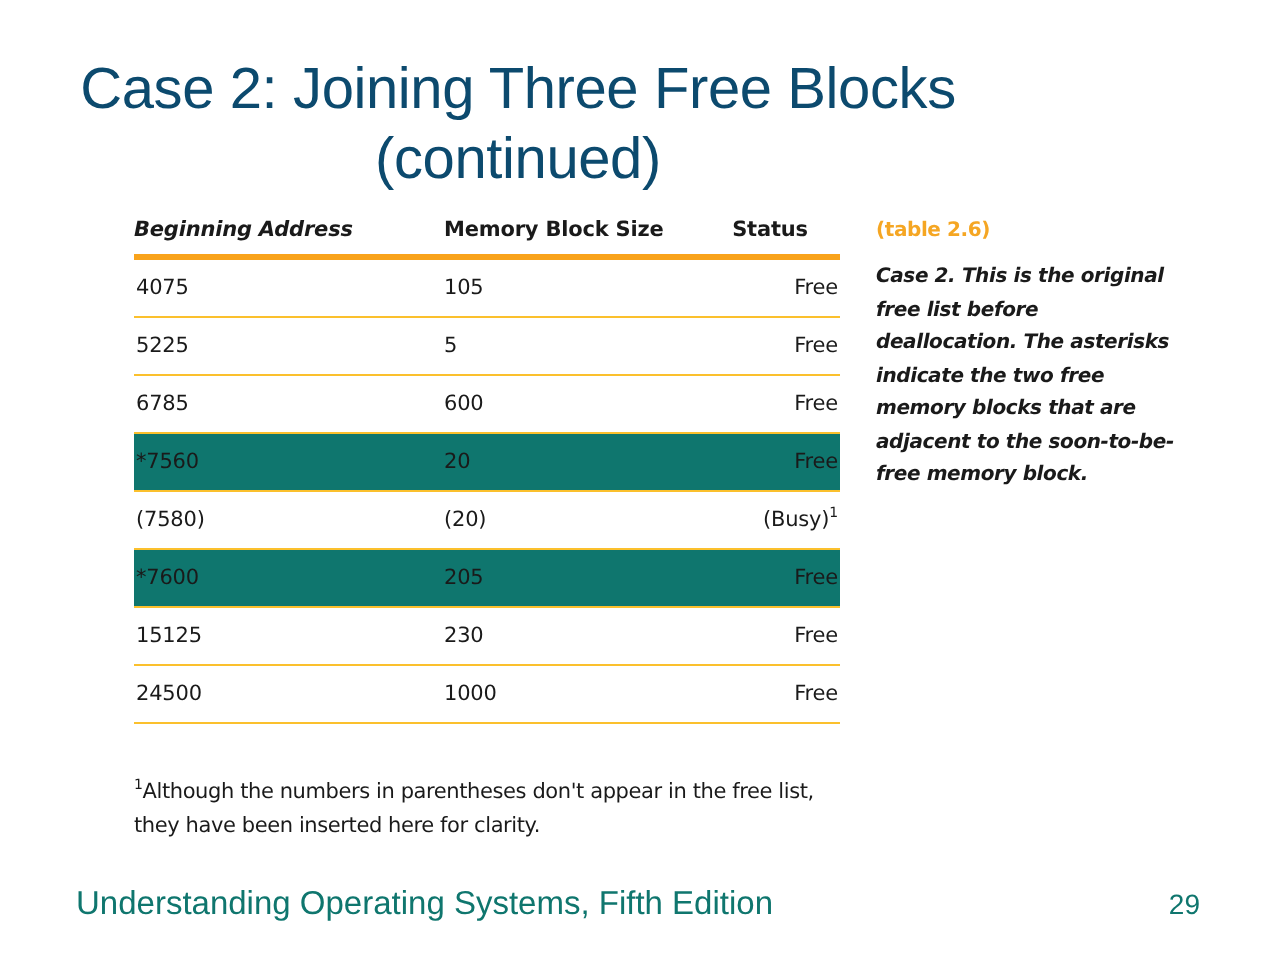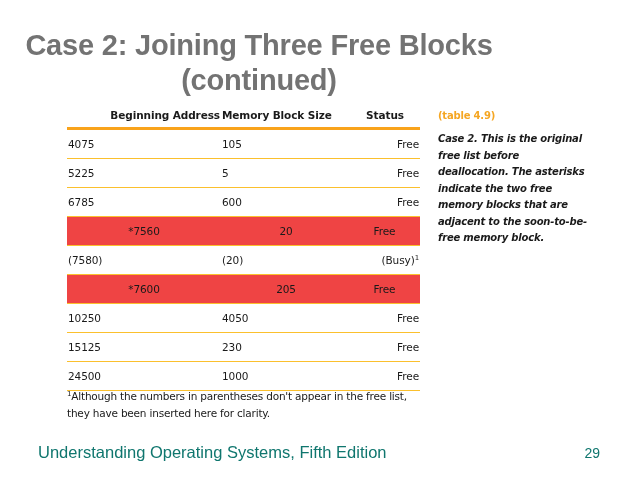--- a/index.html
+++ b/index.html
@@ -18,22 +18,22 @@
 
   
   #slide-title {
     position: absolute;
     left: 0;
     top: 28px;
     width: 518px;
     text-align: center;
     font-size: 29px;
     line-height: 35px;
-    font-weight: 700;
-    color: #737373;
+    font-weight: 400;
+    color: #0c4a6e;
     letter-spacing: -0.2px;
   }
   #slide-title .line { display: block; white-space: nowrap; }
 
   
   #memory-table {
     position: absolute;
     left: 67px;
     top: 109px;
     width: 353px;
@@ -50,40 +50,39 @@
 
   table.freelist thead th {
     font-size: 10.5px;
     font-weight: bold;
     color: #1a1a1a;
     padding: 0 0 6px 0;
     border-bottom: 3px solid #F9A31B;
     vertical-align: bottom;
     letter-spacing: -0.1px;
   }
-  table.freelist thead th.h-addr { text-align: right; }
+  table.freelist thead th.h-addr { text-align: left; font-style: italic; }
   table.freelist thead th.h-size { text-align: left; padding-left: 2px; }
   table.freelist thead th.h-stat { }
 
   table.freelist tbody td {
     font-size: 10.5px;
     color: #1a1a1a;
     height: 28px;
     padding: 0;
     border-bottom: 1.5px solid #FBC02D;
     vertical-align: middle;
     letter-spacing: -0.1px;
   }
   table.freelist tbody td.d-addr { text-align: left; padding-left: 1px; }
   table.freelist tbody td.d-size { text-align: left; padding-left: 2px; }
   table.freelist tbody td.d-stat { text-align: right; padding-right: 1px; }
 
   table.freelist tbody tr.highlight td {
-    background: #ef4444;
-    text-align: center;
+    background: #0f766e;
   }
   table.freelist tbody tr:last-child td {
     border-bottom: 1.5px solid #FBC02D;
   }
   sup.fn { font-size: 7px; vertical-align: super; line-height: 0; }
 
   
   #table-footnote {
     position: absolute;
     left: 67px;
@@ -182,43 +181,38 @@
           <td class="d-addr">(7580)</td>
           <td class="d-size">(20)</td>
           <td class="d-stat"><span>(Busy)</span><sup class="fn">1</sup></td>
         </tr>
         <tr class="highlight">
           <td class="d-addr">*7600</td>
           <td class="d-size">205</td>
           <td class="d-stat"><span>Free</span></td>
         </tr>
         <tr>
-          <td class="d-addr">10250</td>
-          <td class="d-size">4050</td>
-          <td class="d-stat"><span>Free</span></td>
-        </tr>
-        <tr>
           <td class="d-addr">15125</td>
           <td class="d-size">230</td>
           <td class="d-stat"><span>Free</span></td>
         </tr>
         <tr>
           <td class="d-addr">24500</td>
           <td class="d-size">1000</td>
           <td class="d-stat"><span>Free</span></td>
         </tr>
       </tbody>
   </table>
 </div>
 
 <div id="table-footnote">
   <sup class="fn">1</sup><span>Although the numbers in parentheses don't appear in the free list, they have been inserted here for clarity.</span>
 </div>
 
 <div id="caption-panel">
-  <div id="caption-label">(table 4.9)</div>
+  <div id="caption-label">(table 2.6)</div>
   <div id="caption-body">Case 2. This is the original free list before deallocation. The asterisks indicate the two free memory blocks that are adjacent to the soon-to-be-free memory block.</div>
 </div>
 
 <div id="slide-footer">
   <span id="footer-book-title">Understanding Operating Systems, Fifth Edition</span>
   <span id="footer-page-number">29</span>
 </div>
 
 </body></html>

